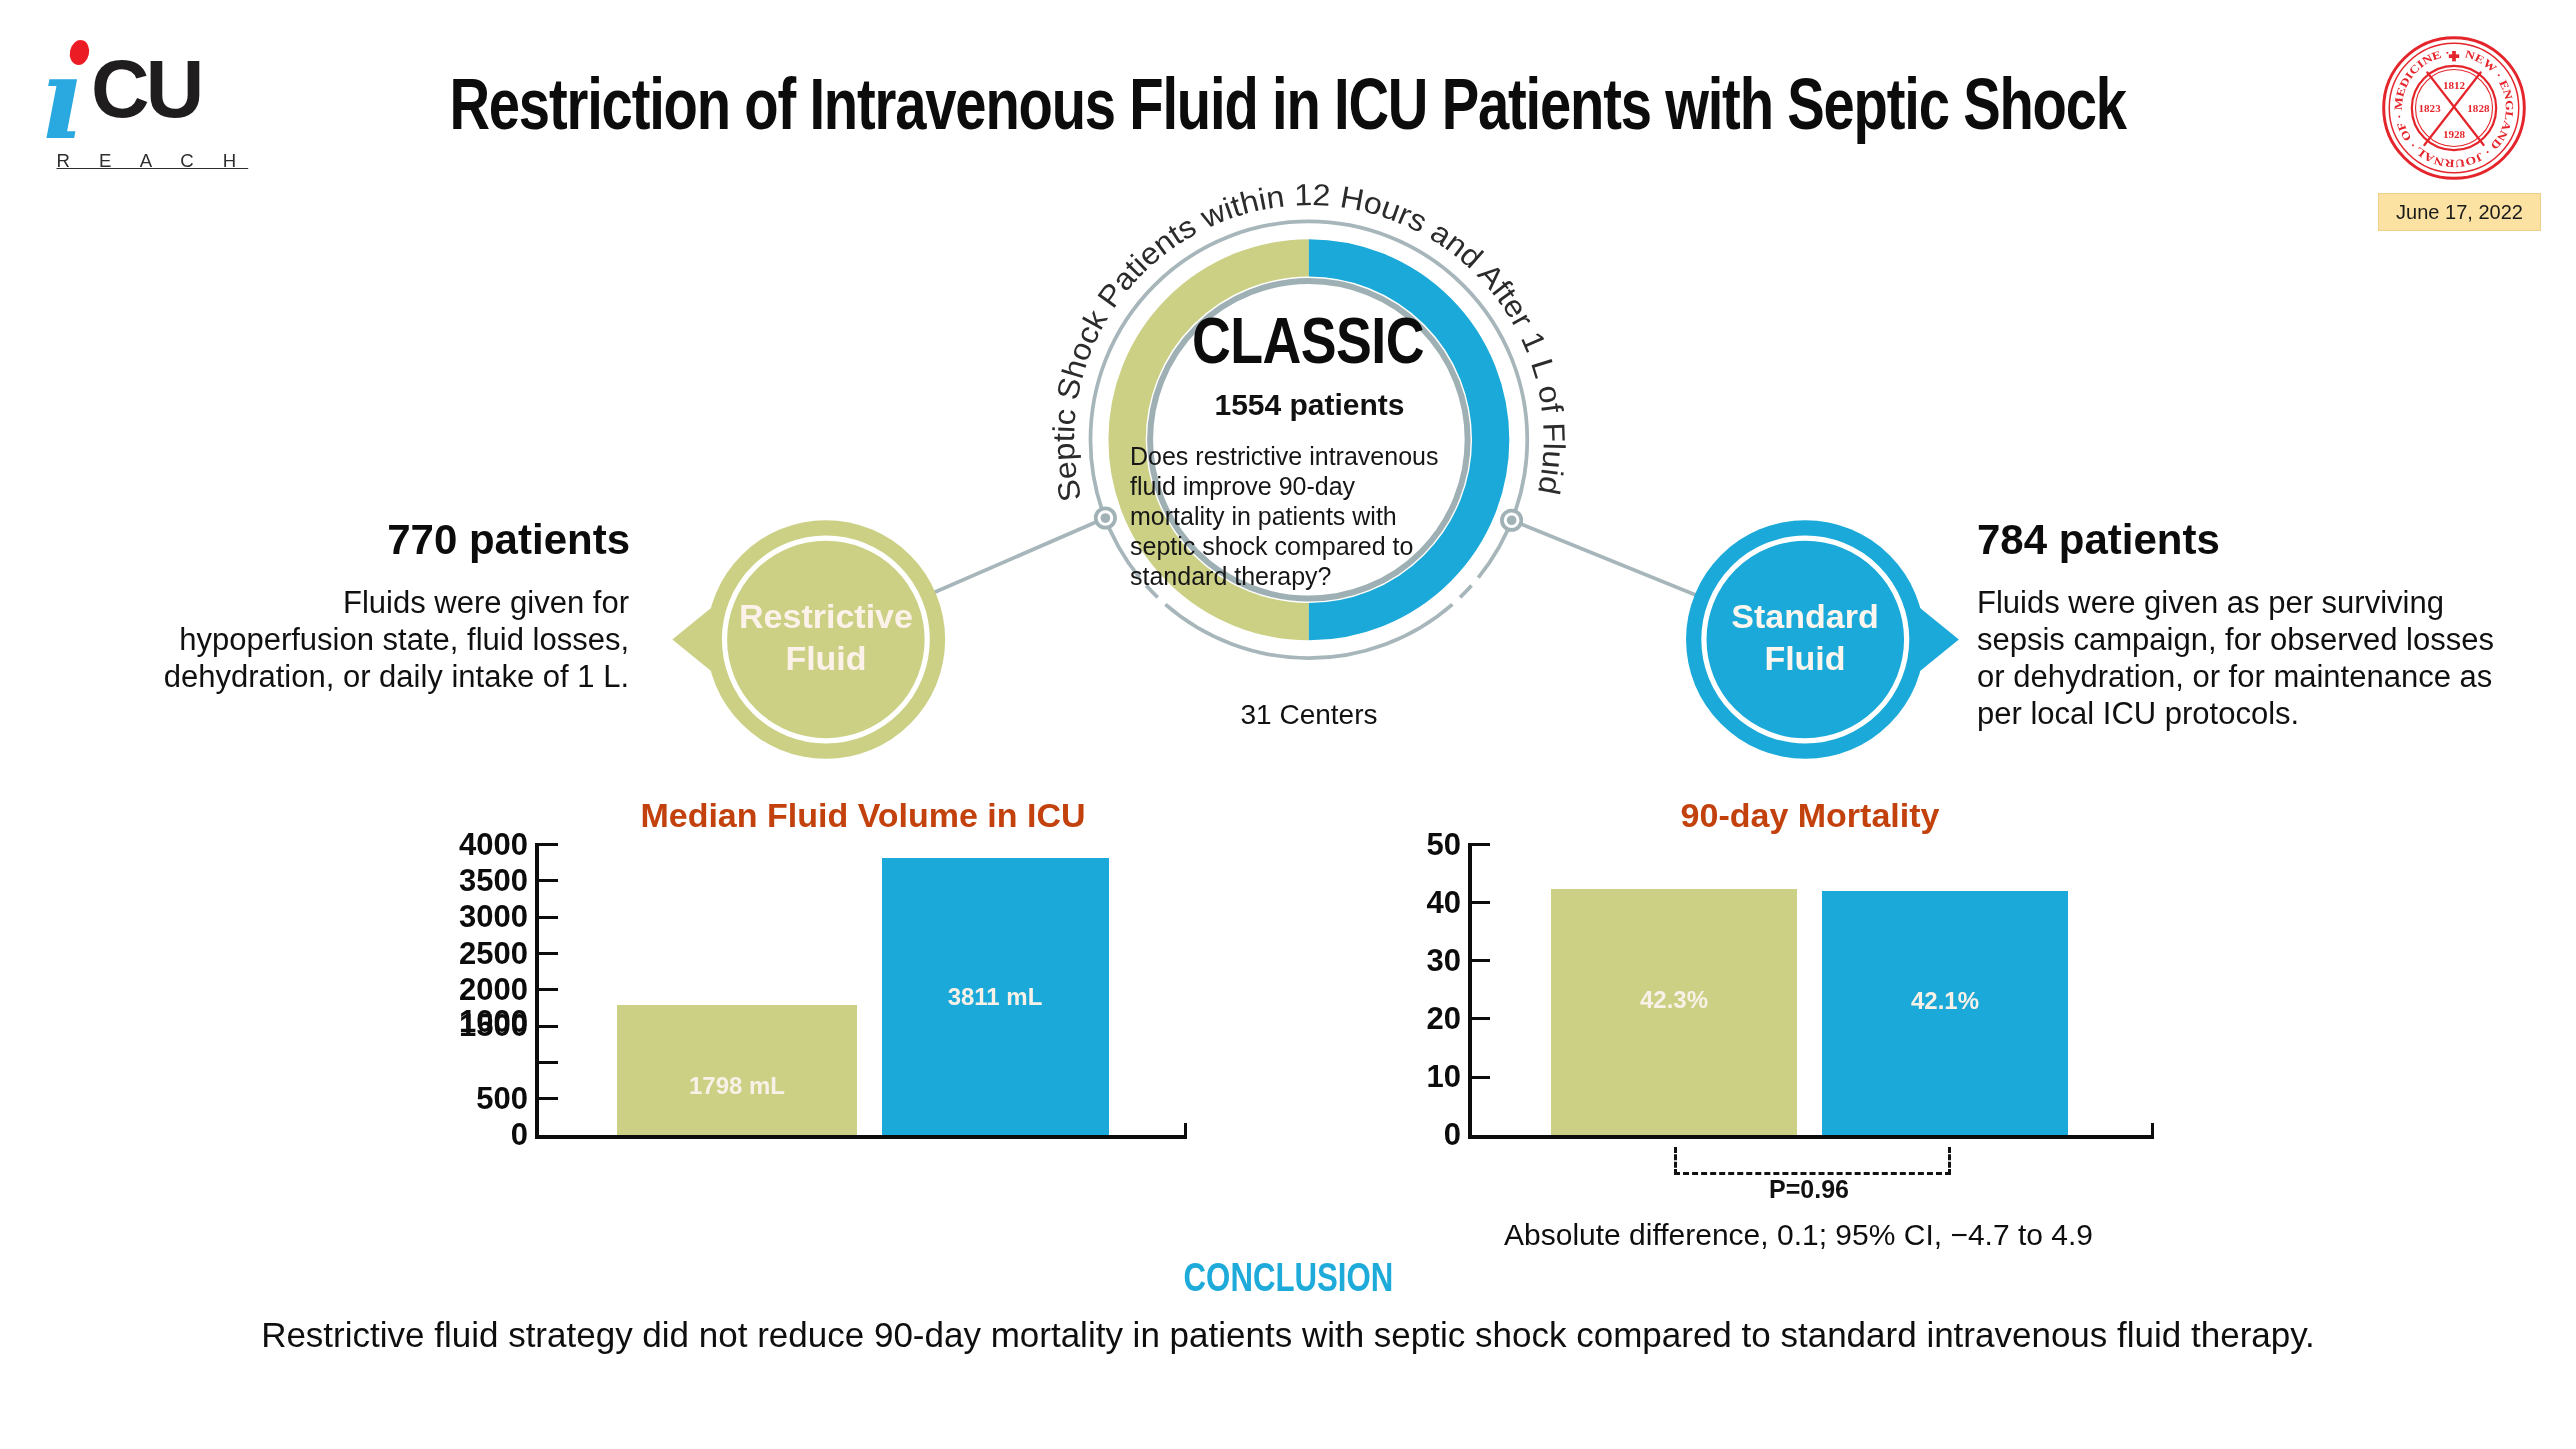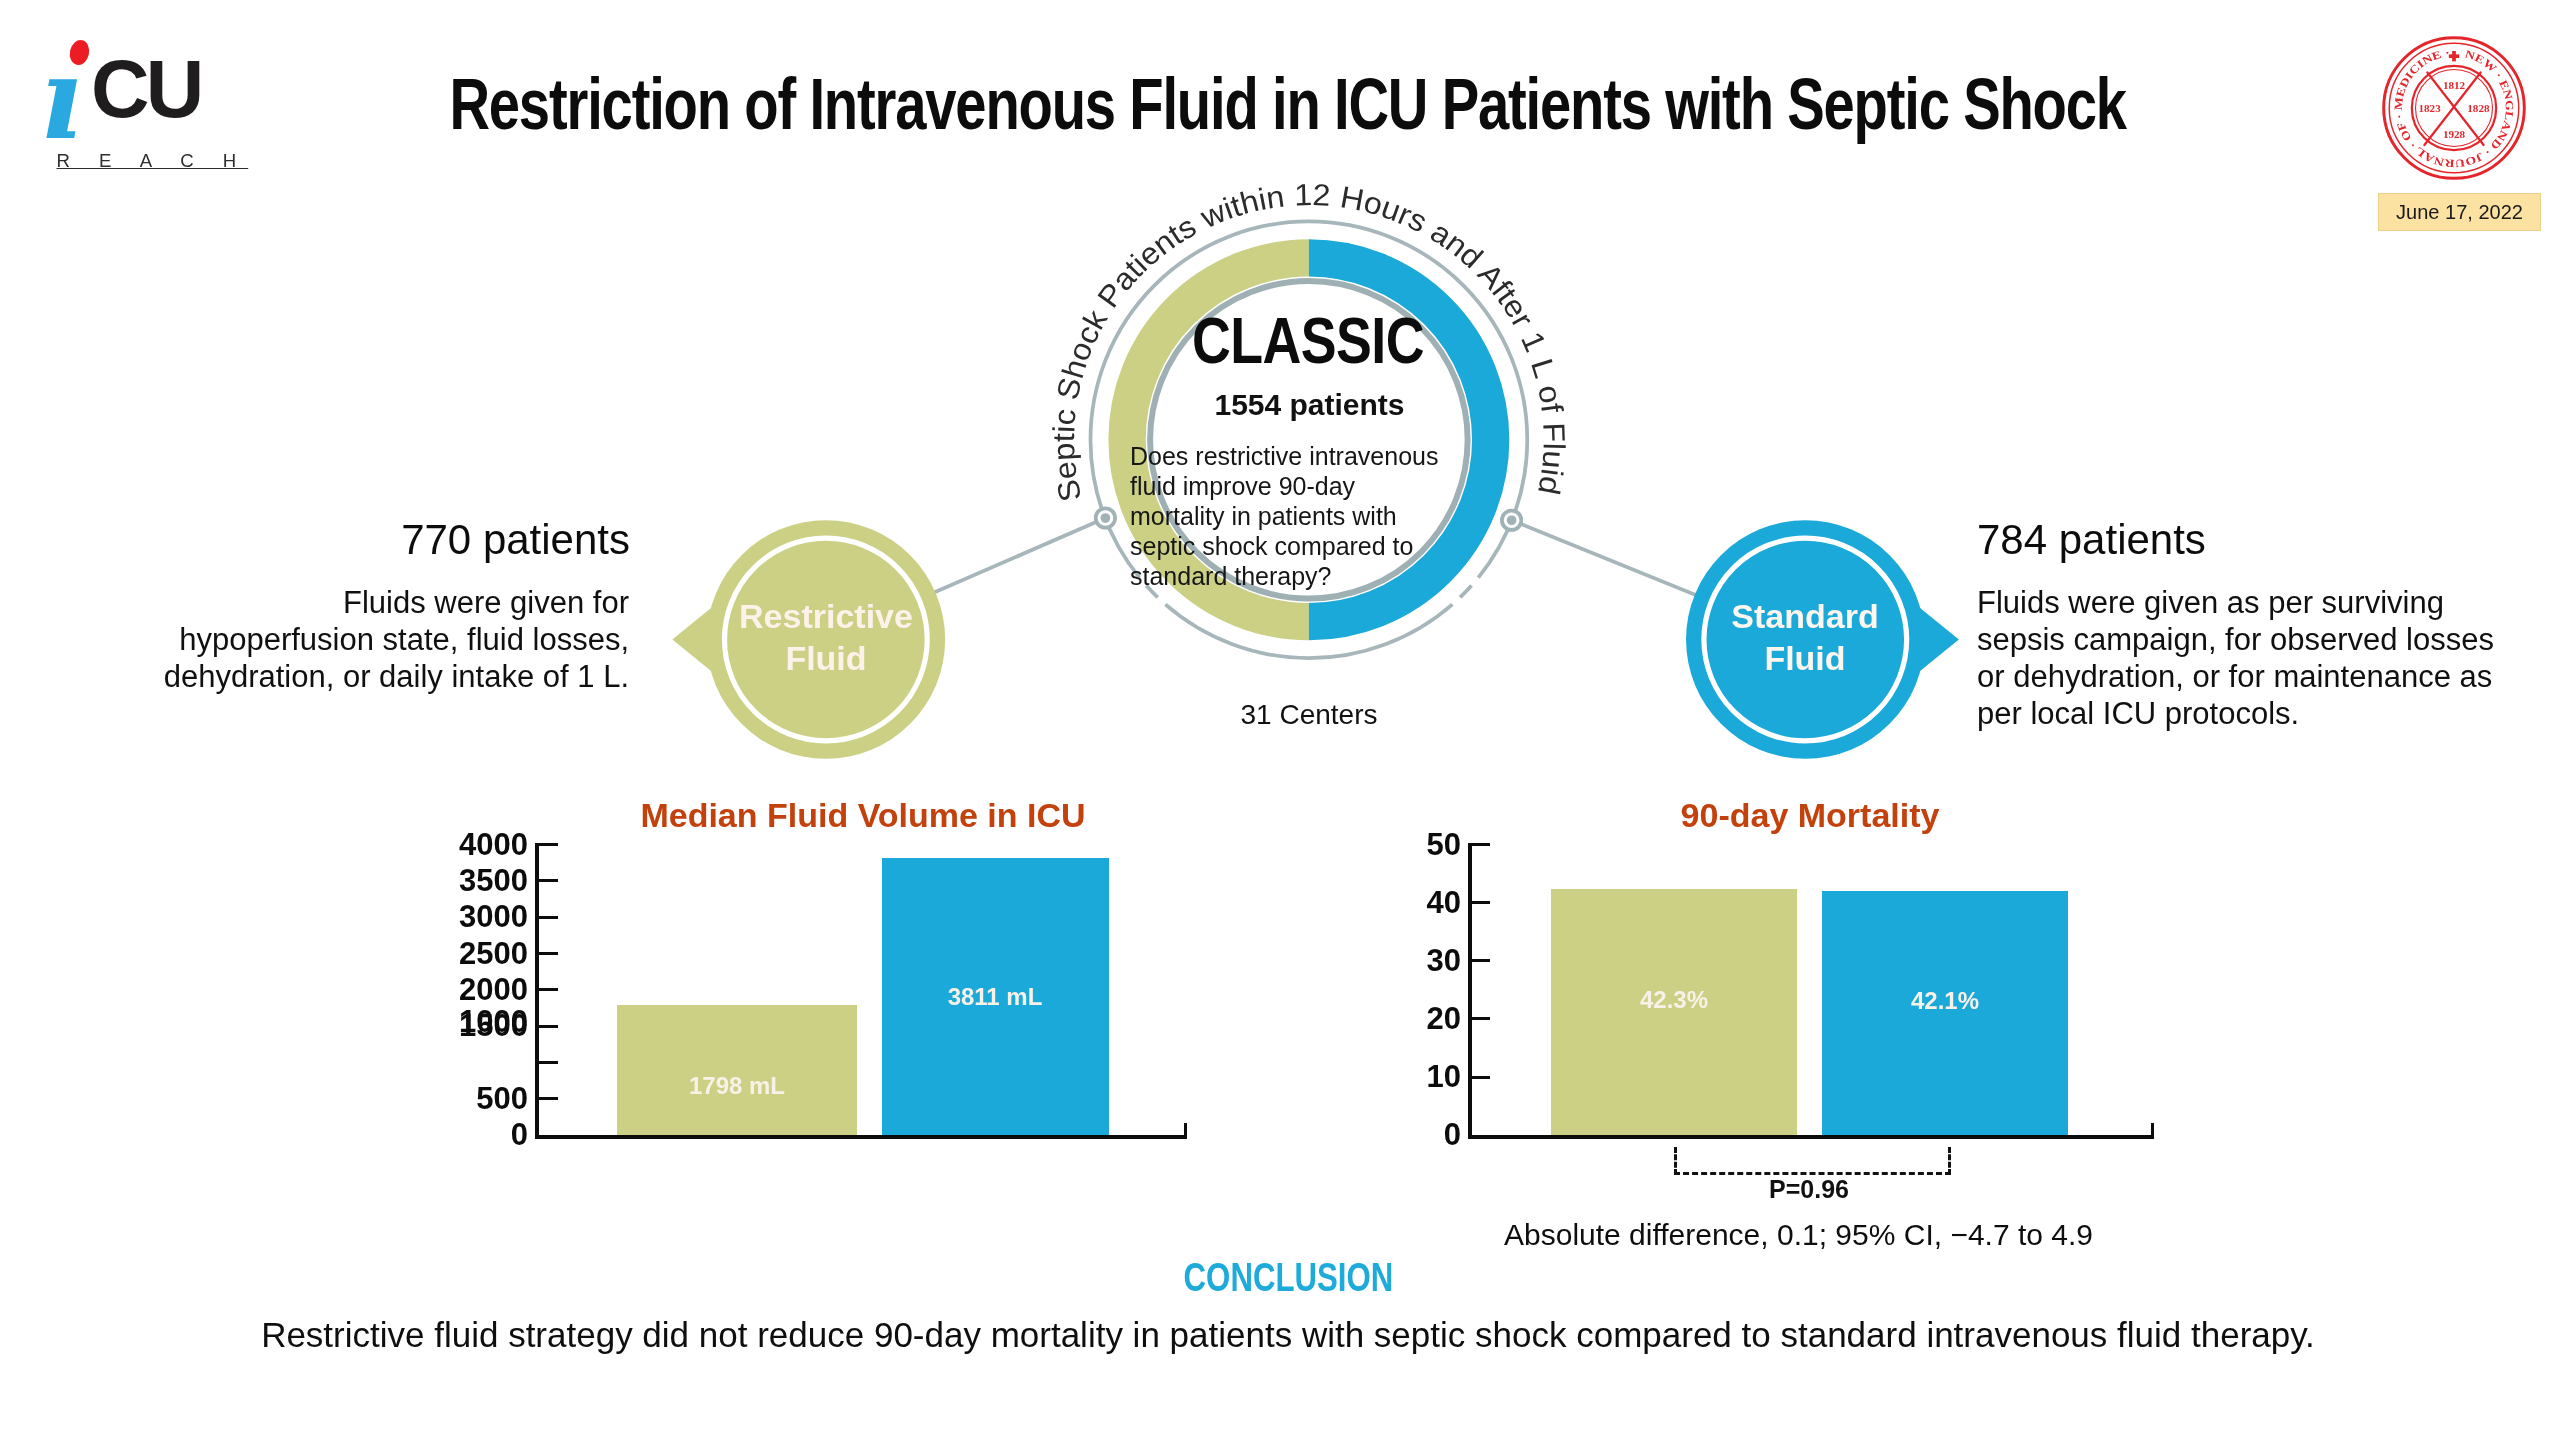--- a/index.html
+++ b/index.html
@@ -11,21 +11,21 @@
   #logo{left:52px;top:22.4px;width:209px;height:171px;}
   #logo .dot{position:absolute;left:18px;top:18px;width:18.6px;height:24.6px;background:#ec1c24;border-radius:50%;transform:rotate(12deg);}
   #logo .i{position:absolute;left:-12px;top:21px;font-family:"DejaVu Serif",serif;font-style:italic;font-weight:700;font-size:112px;line-height:1;color:#2aa9e0;}
   #logo .cu{position:absolute;left:39px;top:27px;font-size:81px;line-height:1;font-weight:700;letter-spacing:-3.7px;color:#1f1d1e;}
   #logo .reach{position:absolute;left:4.5px;top:128px;font-size:18.6px;letter-spacing:12px;color:#2e2e2e;font-weight:500;text-decoration:underline;}
   #datebox{left:2378px;top:193px;width:161px;height:36px;background:#fbe2a3;border:0.7px solid #ecd08a;font-size:20px;line-height:36px;text-align:center;color:#1a1a1a;}
   #hub-classic{left:1085px;width:447px;top:307px;font-size:64px;line-height:69px;font-weight:700;text-align:center;color:#0c0c0c;}
   #hub-patients{left:1123px;width:373px;top:388px;font-size:30px;font-weight:700;text-align:center;}
   #hub-question{left:1130px;width:358px;top:441px;font-size:25px;line-height:30px;text-align:left;color:#161616;}
   #hub-centers{left:1197px;width:224px;top:699px;font-size:28px;text-align:center;}
-  .arm-head{font-size:42px;font-weight:400;color:#0c0c0c;}
+  .arm-head{font-size:42px;font-weight:700;color:#0c0c0c;}
   .arm-par{font-size:31px;line-height:37px;color:#101010;}
   #left-head{left:257px;width:373px;top:516px;text-align:right;}
   #left-par{left:145px;width:484px;top:584px;text-align:right;}
   #right-head{left:1977px;width:447px;top:516px;text-align:left;}
   #right-par{left:1977px;width:537px;top:584px;text-align:left;}
   .bubble-label{width:224px;text-align:center;font-size:34px;line-height:42px;font-weight:700;color:#fdf2ea;}
   #conclusion-head{left:0;right:0;top:1255px;text-align:center;font-size:40px;font-weight:700;color:#1fabda;}
   #conclusion-text{left:0;right:0;top:1315px;text-align:center;font-size:35px;color:#0e0e0e;}
   .tick-label{position:absolute;font-size:31px;font-weight:700;text-align:right;color:#0c0c0c;}
   .tick-mark{position:absolute;background:#0c0c0c;}

